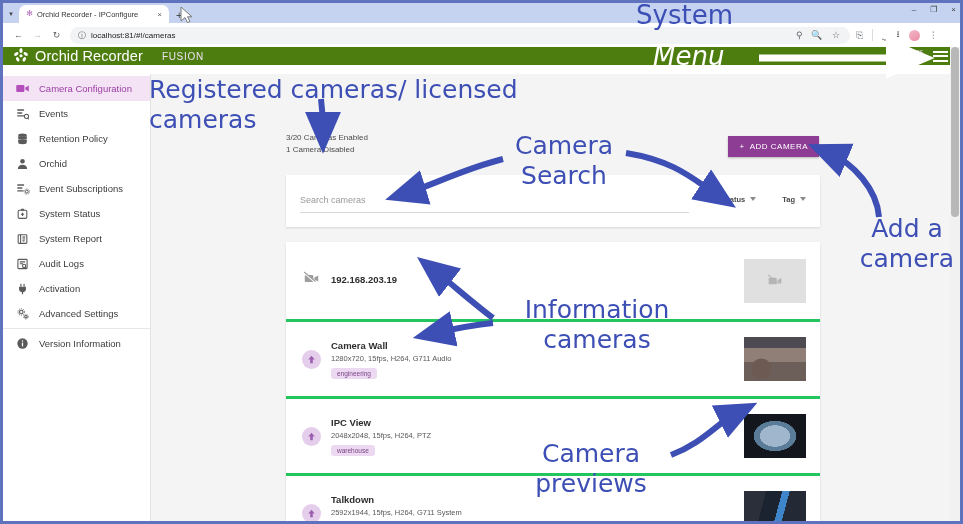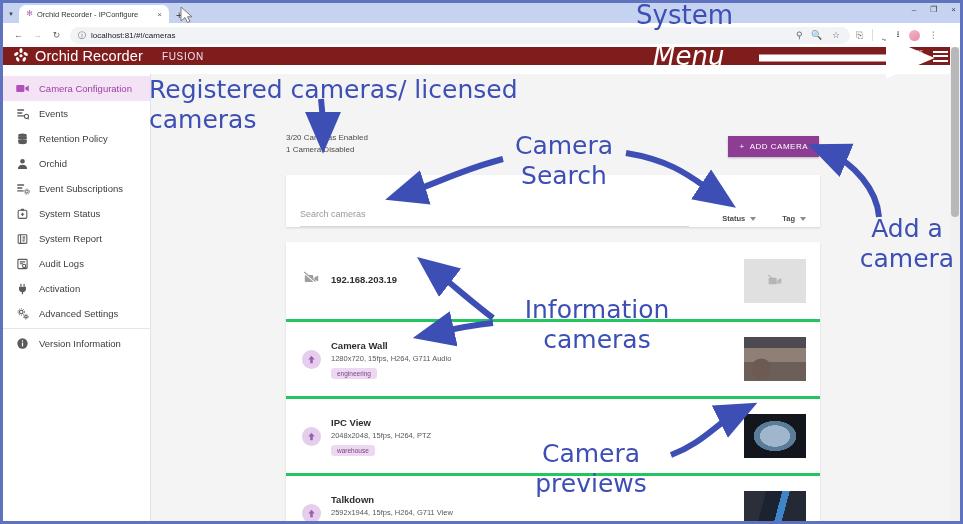--- a/index.html
+++ b/index.html
@@ -68,21 +68,21 @@
   .tb-icons { display: flex; align-items: center; gap: 9px; font-size: 9px; color: #5f6368; }
   .tb-div { width:1px; height: 12px; background: #dadce0; }
   .avatar-circle {
     width: 11px; height: 11px; border-radius: 50%;
     background: linear-gradient(150deg,#f4b8c8,#e88ca5);
   }
 
   
   .app-header {
     position: absolute; left: 0; top: 44px; width: 100%; height: 18px;
-    background: #7f1d1d; display: flex; align-items: center; padding: 0 8px;
+    background: #4d7c0f; display: flex; align-items: center; padding: 0 8px;
   }
   .orchid-logo { color:#fff; width: 20px; height: 18px; margin-right: 4px; }
   .brand { color: #ffffff; font-size: 14.5px; letter-spacing: .1px; }
   .brand-sub { color: #f0e2f2; font-size: 10px; letter-spacing: .7px; margin-left: 19px; }
   .signed-in {
     margin-left: auto; text-align: right; color: #e3c9e6;
     font-size: 6.5px; line-height: 8px; margin-right: 10px;
   }
   .hamburger { display: flex; flex-direction: column; gap: 2.5px; margin-right: 4px; }
   .hamburger span { display:block; width: 15px; height: 2px; background: #fff; }
@@ -114,21 +114,21 @@
     position: absolute; right: 131px; top: 62px;
     background: #8d3d94; color: #fff; border: none;
     font-size: 8px; letter-spacing: .5px; padding: 6px 11px;
     display: flex; align-items: center; gap: 5px;
     box-shadow: 0 1px 2px rgba(0,0,0,.25);
   }
   .card {
     position: absolute; left: 135px; right: 130px;
     background: #ffffff; box-shadow: 0 1px 2px rgba(0,0,0,.13);
   }
-  .card-search { top: 101px; height: 52px; display:flex; align-items:flex-end; padding: 0 14px; }
+  .card-search { top: 101px; height: 52px; display:flex; align-items:center; padding: 0 14px; }
   .search-line { flex: 1; border-bottom: 1px solid #d8d8d8; padding-bottom: 5px; }
   .search-ph { font-size: 9px; color: #9a9a9a; }
   .filters { display: flex; gap: 26px; margin-left: 33px; padding-bottom: 4px; }
   .filter { display:flex; align-items:center; gap: 5px; font-size: 7.5px; font-weight: bold; color: #4a4a4a; }
   .caret { width:0; height:0; border-left:3.5px solid transparent; border-right:3.5px solid transparent; border-top:4px solid #8a8a8a; }
 
   .card-list { top: 168px; bottom: -6px; overflow: hidden; }
   .cam-row { display: flex; align-items: center; height: 77px; padding: 0 14px 0 10px; }
   .cam-row + .cam-row { border-top: 3px solid #22c55e; }
   .cam-status { width: 30px; flex: 0 0 30px; display: flex; align-items: center; justify-content: center; }
@@ -464,21 +464,21 @@
       <div class="cam-row">
         <div class="cam-status">
           <span class="status-on">
             <svg width="11" height="11" viewBox="0 0 24 24" fill="currentColor">
                 <path d="M12 4l7 8h-4.2v8H9.2v-8H5z"></path>
               </svg>
           </span>
         </div>
         <div class="cam-info">
           <div class="cam-name">Talkdown</div>
-          <div class="cam-spec">2592x1944, 15fps, H264, G711 View</div>
+          <div class="cam-spec">2592x1944, 15fps, H264, G711 System</div>
           <div class="tags">
             <span class="tag">camera_wall</span>
             <span class="tag">engineering</span>
           </div>
         </div>
         <div class="thumb scene3"></div>
       </div>
 
     </div>
   </div>

